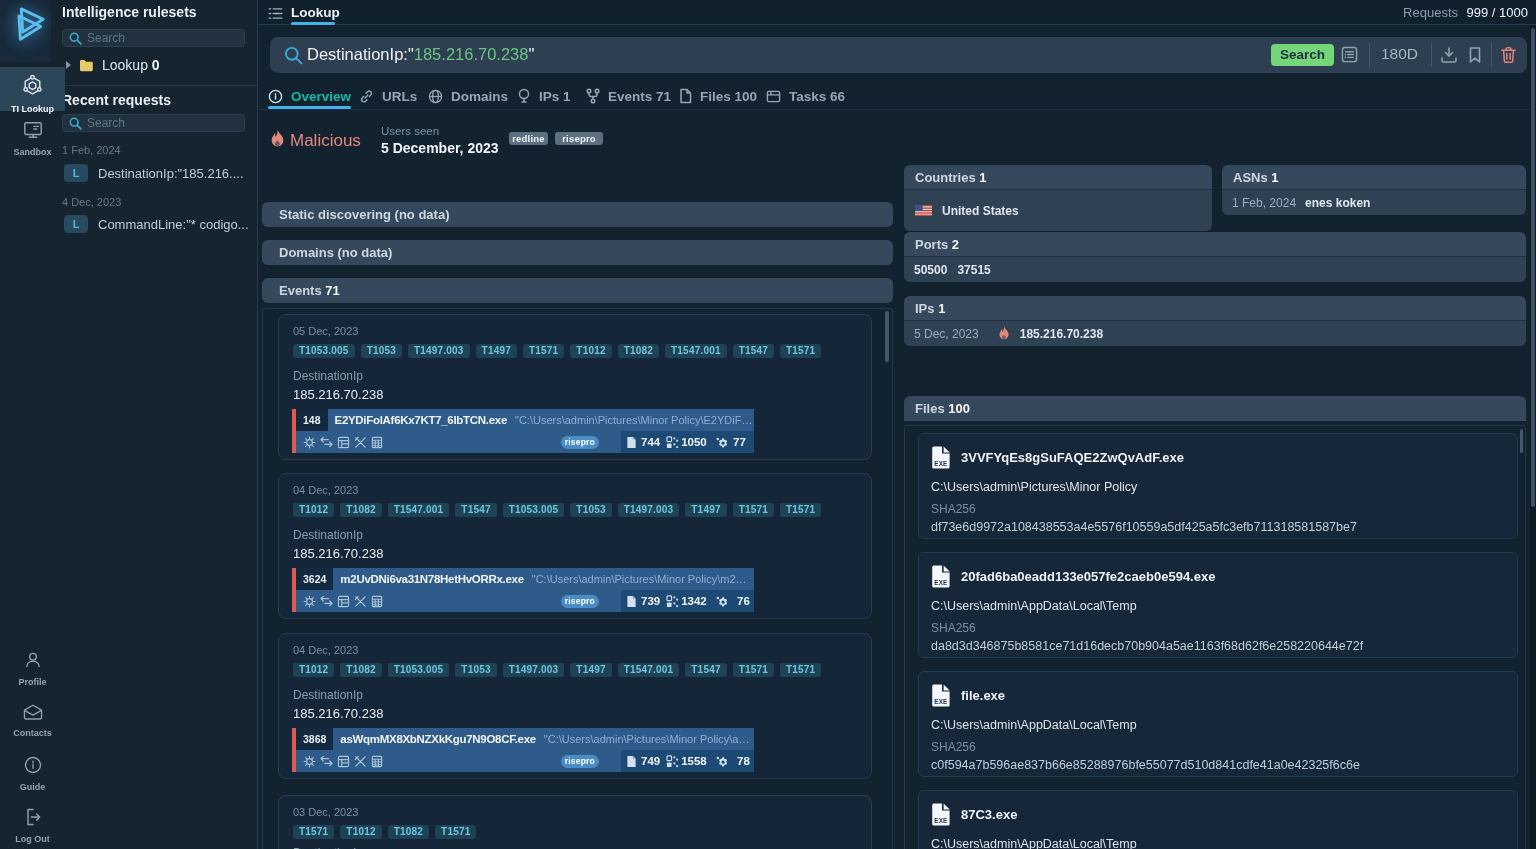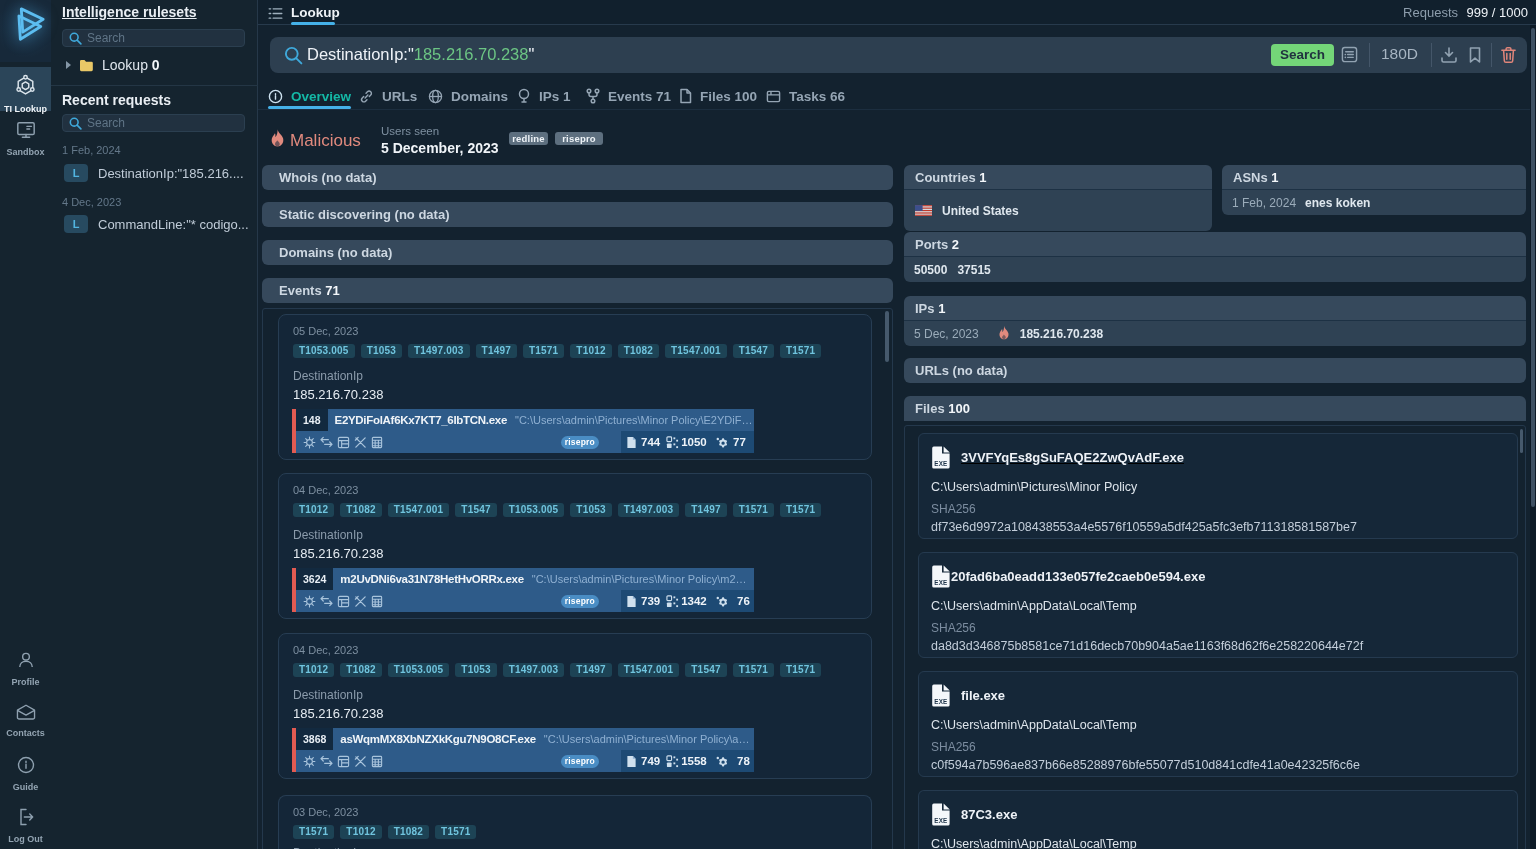--- a/index.html
+++ b/index.html
@@ -3,21 +3,21 @@
 <meta charset="utf-8">
 <style>
 * { margin:0; padding:0; box-sizing:border-box; }
 html,body { width:1536px; height:849px; overflow:hidden; background:#13222f; font-family:"Liberation Sans", sans-serif; }
 .abs { position:absolute; }
 #malrow span, #topbar span { white-space:nowrap; }
 
 
 #rail { position:absolute; left:0; top:0; width:51px; height:849px; background:#15242f; z-index:5; }
 #rail .logo { position:absolute; left:0; top:0; width:51px; height:62px; background:radial-gradient(circle at 50% 45%, #1d3a52 0%, #17293a 70%); }
-.railitem { position:absolute; left:0; width:51px; text-align:center; color:#a7b6c4; }
+.railitem { position:absolute; left:0; width:65px; text-align:center; color:#a7b6c4; }
 .railitem .lbl { font-size:9px; font-weight:bold; color:#b6c3cf; margin-top:3px; }
 .railitem.active { background:#2b4559; }
 .railitem.dim .lbl { color:#93a4b2; }
 
 
 #sidebar { position:absolute; left:51px; top:0; width:207px; height:849px; background:#15242f; border-right:1px solid #263849; z-index:4; }
 .sb-h { font-size:14px; font-weight:bold; color:#e9eef3; }
 .sb-input { position:relative; width:183px; height:18px; background:#22354496; background:#213140; border:1px solid #2b3f50; border-radius:4px; color:#5f7486; font-size:12px; line-height:16px; padding-left:24px; }
 .sb-input svg { position:absolute; left:6px; top:2px; }
 .sb-date { font-size:11px; color:#64788a; }
@@ -125,21 +125,21 @@
   </div>
   <div class="railitem dim" style="top:807px;">
     <svg width="20" height="20" viewBox="0 0 24 24" fill="none" stroke="#8ea0af" stroke-width="1.7">
       <path d="M12 3 H6 V21 H12" stroke-linecap="round"></path>
       <path d="M10 12 H20 M16.5 8.5 L20 12 L16.5 15.5" stroke-linecap="round" stroke-linejoin="round"></path>
     </svg>
     <div class="lbl">Log Out</div>
   </div>
 </div>
 <div id="sidebar">
-  <div class="sb-h" style="position:absolute; left:11px; top:4px;text-decoration:underline;">Intelligence rulesets</div>
+  <div class="sb-h" style="position:absolute; left:11px; top:4px;">Intelligence rulesets</div>
   <div class="sb-input" style="position:absolute; left:11px; top:29px;">
     <svg width="13" height="13" viewBox="0 0 14 14" fill="none" stroke="#3fa9db" stroke-width="1.7">
         <circle cx="5.6" cy="5.6" r="4.2"></circle>
         <path d="M9 9 L12.8 12.8" stroke-linecap="round"></path>
       </svg>
     Search
   </div>
   <div style="position:absolute; left:13px; top:57px; display:flex; align-items:center;">
     <svg width="8" height="8" viewBox="0 0 8 8">
         <path d="M2 0 L7 4 L2 8 Z" fill="#8496a6"></path>
@@ -267,21 +267,20 @@
     <svg width="15" height="22" viewBox="0 0 17 22" style="position:absolute; left:6px; top:0;">
         <path d="M8.5 0 C9 4 13.5 6 14.8 10.2 C16 14.5 13.5 19.5 8.5 19.5 C3.5 19.5 1 14.5 2.2 10.2 C3 7.5 5 6.3 5.6 4.5 C6.4 6 6.2 7.4 5.8 8.7 C7.8 7.8 8.8 4 8.5 0 Z" fill="#e18a7e"></path>
         <path d="M8.5 19.5 c-2.3 0-3.4-2.2-2.6-4 .5-1.2 1.8-1.8 2.3-3.2 .7 1.2 2 1.8 2.6 3.2 .8 1.8-.2 4-2.3 4Z" fill="#14273a" opacity=".55"></path>
       </svg>
     <span style="position:absolute; left:26px; top:3px; font-size:17px; color:#e18a7e;">Malicious</span>
     <span style="position:absolute; left:117px; top:-3px; font-size:11.5px; color:#7e90a0;">Users seen</span>
     <span style="position:absolute; left:117px; top:12px; font-size:14px; font-weight:bold; color:#f0f4f8;">5 December, 2023</span>
     <span style="position:absolute; left:245px; top:4px; width:39px; text-align:center; background:#5d6f7f; color:#eef3f7; font-size:9.5px; font-weight:bold; height:13px; line-height:13px; border-radius:3px; letter-spacing:.2px;">redline</span>
     <span style="position:absolute; left:291px; top:4px; width:48px; text-align:center; background:#5d6f7f; color:#eef3f7; font-size:9.5px; font-weight:bold; height:13px; line-height:13px; border-radius:3px; letter-spacing:.2px;">risepro</span>
   </div>
-  <div class="bar" style="left:4px; top:165px; width:631px;">Whois (no data)</div>
   <div class="bar" style="left:4px; top:240px; width:631px;">Domains (no data)</div>
   <div class="bar" style="left:4px; top:202px; width:631px;">Static discovering (no data)</div>
   <div class="bar" style="left:4px; top:278px; width:631px;">Events&nbsp;<b>71</b></div>
   <div id="evwrap">
     <div style="position:absolute; right:3px; top:2px; width:4px; height:51px; background:#46596c; border-radius:3px;"></div>
     <div class="evcard" style="top:5px;">
       <div class="evdate">05 Dec, 2023</div>
       <div class="tags">
           <span class="tpill">T1053.005</span>
           <span class="tpill">T1053</span>
@@ -534,39 +533,38 @@
       <span class="g" style="margin-left:10px;">5 Dec, 2023</span>
       <span style="margin-left:19px;" id="flame2">
         <svg width="12" height="15" viewBox="0 0 17 22" style="display:block;">
           <path d="M8.5 0 C9 4 13.5 6 14.8 10.2 C16 14.5 13.5 19.5 8.5 19.5 C3.5 19.5 1 14.5 2.2 10.2 C3 7.5 5 6.3 5.6 4.5 C6.4 6 6.2 7.4 5.8 8.7 C7.8 7.8 8.8 4 8.5 0 Z" fill="#e18a7e"></path>
           <path d="M8.5 19.5 c-2.3 0-3.4-2.2-2.6-4 .5-1.2 1.8-1.8 2.3-3.2 .7 1.2 2 1.8 2.6 3.2 .8 1.8-.2 4-2.3 4Z" fill="#1a2b3c" opacity=".5"></path>
         </svg>
       </span>
       <span style="margin-left:10px; font-weight:bold;">185.216.70.238</span>
     </div>
 
-  <div class="bar" style="left:646px; top:358px; width:622px; padding-left:11px;">URLs (no data)</div>
   <div class="bar hdr" style="left:646px; top:396px; width:622px; padding-left:11px;">Files&nbsp;<b>100</b></div>
   <div id="filwrap">
     <div style="position:absolute; right:2px; top:3px; width:3px; height:24px; background:#46596c; border-radius:3px;"></div>
     <div class="fcard" style="top:7px;">
-      <div style="display:flex; align-items:center; gap:10px;text-decoration:underline;">
+      <div style="display:flex; align-items:center; gap:10px;">
           <span class="exeicon"><svg width="20" height="23" viewBox="0 0 20 23">
               <path d="M1.2 2.2 A1.6 1.6 0 0 1 2.8 0.6 H11 V7.6 H18.6 V21 a1.6 1.6 0 0 1-1.6 1.6 H2.8 A1.6 1.6 0 0 1 1.2 21 Z" fill="#f4f7fa"></path>
               <path d="M12.6 0.4 L18.8 6.6 H12.6 Z" fill="#f4f7fa"></path>
               <text x="9.9" y="19.5" font-family="Liberation Sans, sans-serif" font-size="6.3" font-weight="bold" fill="#1d3349" text-anchor="middle" letter-spacing="0.2">EXE</text>
             </svg></span>
           <span class="fname">3VVFYqEs8gSuFAQE2ZwQvAdF.exe</span>
         </div>
       <div class="fpath">C:\Users\admin\Pictures\Minor Policy</div>
       <div class="fsha">SHA256</div>
       <div class="fhash">df73e6d9972a108438553a4e5576f10559a5df425a5fc3efb711318581587be7</div>
     </div>
     <div class="fcard" style="top:126px;">
-      <div style="display:flex; align-items:center; ">
+      <div style="display:flex; align-items:center; gap:10px;">
           <span class="exeicon"><svg width="20" height="23" viewBox="0 0 20 23">
               <path d="M1.2 2.2 A1.6 1.6 0 0 1 2.8 0.6 H11 V7.6 H18.6 V21 a1.6 1.6 0 0 1-1.6 1.6 H2.8 A1.6 1.6 0 0 1 1.2 21 Z" fill="#f4f7fa"></path>
               <path d="M12.6 0.4 L18.8 6.6 H12.6 Z" fill="#f4f7fa"></path>
               <text x="9.9" y="19.5" font-family="Liberation Sans, sans-serif" font-size="6.3" font-weight="bold" fill="#1d3349" text-anchor="middle" letter-spacing="0.2">EXE</text>
             </svg></span>
           <span class="fname">20fad6ba0eadd133e057fe2caeb0e594.exe</span>
         </div>
       <div class="fpath">C:\Users\admin\AppData\Local\Temp</div>
       <div class="fsha">SHA256</div>
       <div class="fhash">da8d3d346875b8581ce71d16decb70b904a5ae1163f68d62f6e258220644e72f</div>

